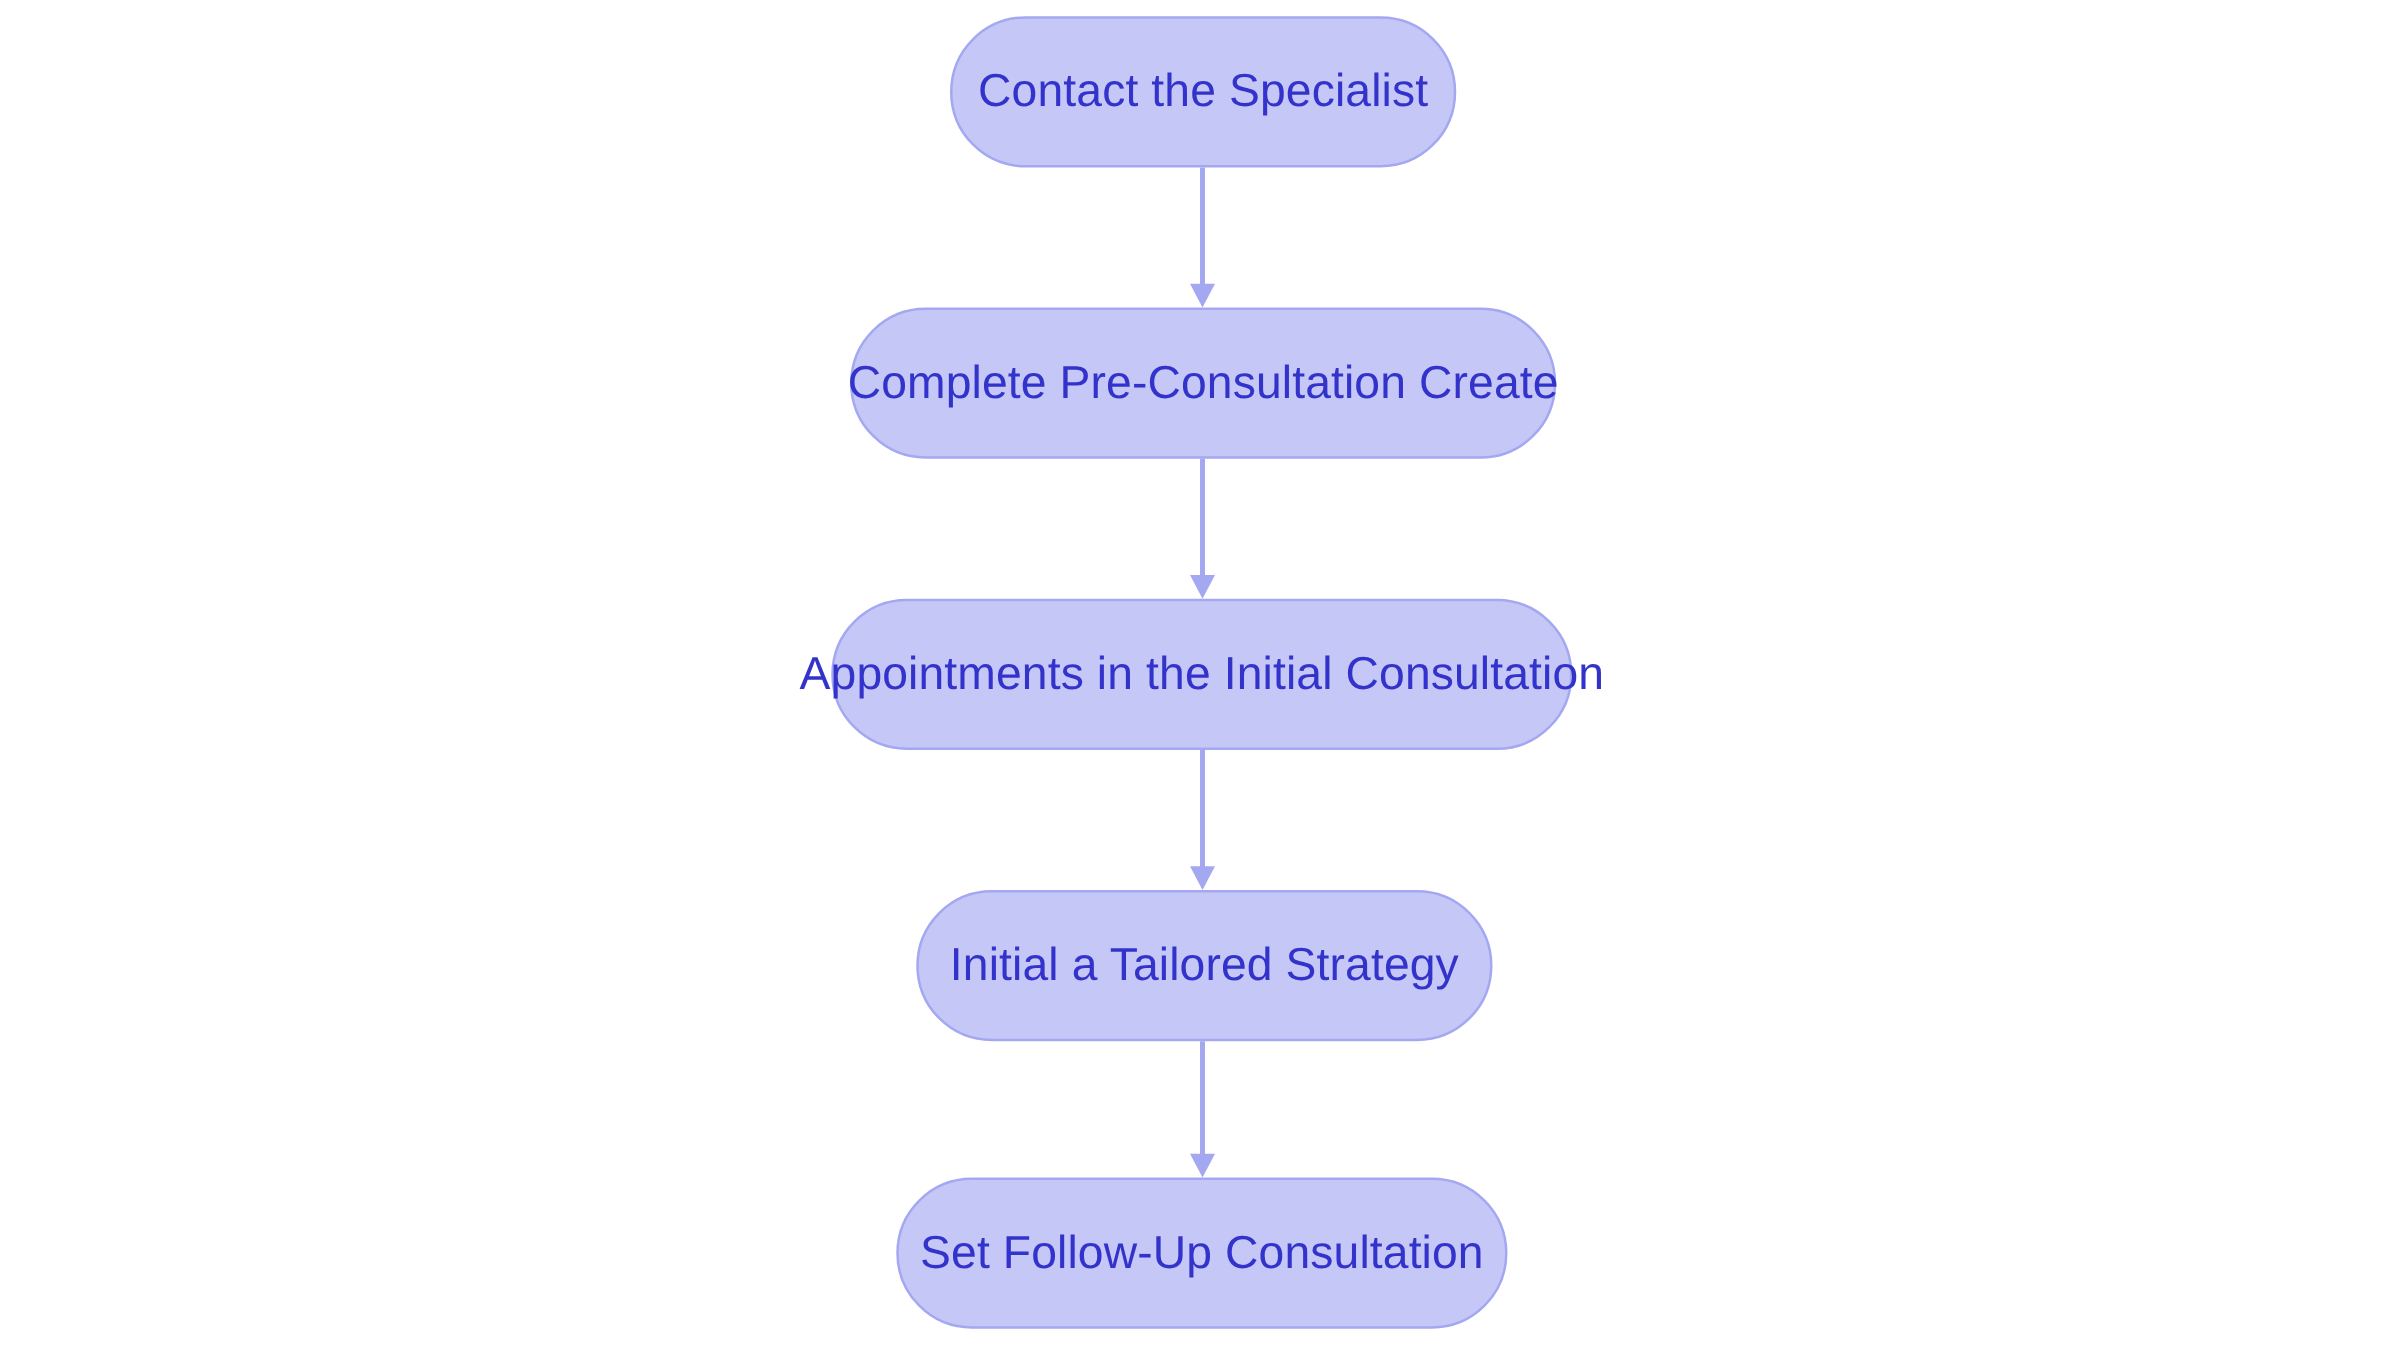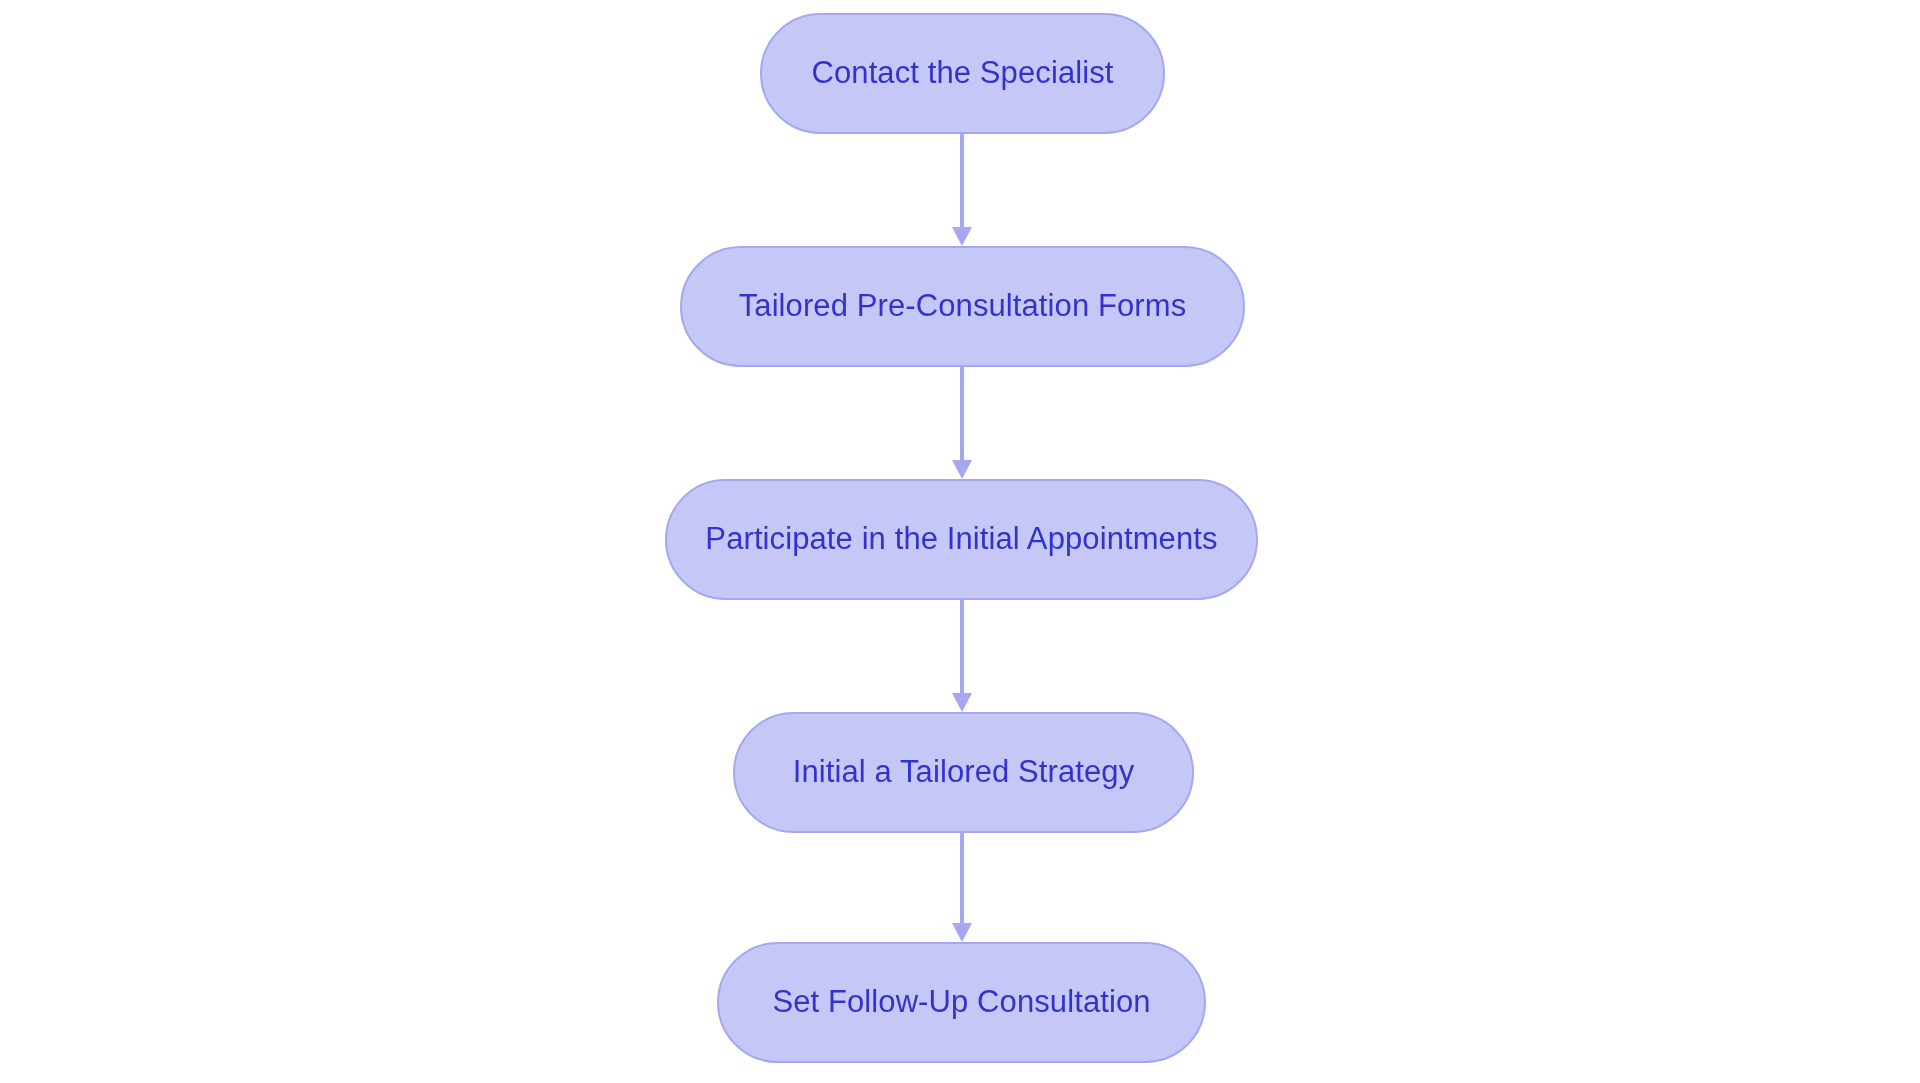--- a/index.html
+++ b/index.html
@@ -25,21 +25,21 @@
     position: absolute;
     box-sizing: border-box;
     display: flex;
     align-items: center;
     justify-content: center;
     background: #c5c8f7;
     border: 2px solid #a3a8f0;
     border-radius: 9999px;
     color: #3333cc;
     font-family: "Liberation Sans", sans-serif;
-    font-size: 31px;
+    font-size: 37px;
     font-weight: 400;
     letter-spacing: 0.1px;
     line-height: 1.1;
     white-space: nowrap;
     height: 121px;
     user-select: none;
   }
 
   .flow-node-label {
     display: block;
@@ -66,32 +66,32 @@
   </div>
 
   <div class="flow-connector" id="connector-1-2" style="top: 134px; left: 950px; height: 112px;">
     <svg width="24" height="112" viewBox="0 0 24 112" aria-hidden="true">
       <line x1="12" y1="0" x2="12" y2="94" stroke="#a3a8f0" stroke-width="4"></line>
       <polygon points="2,93 22,93 12,112" fill="#a3a8f0"></polygon>
     </svg>
   </div>
 
   <div class="flow-node" id="node-2" style="left: 680px; top: 246px; width: 565px;">
-    <span class="flow-node-label">Tailored Pre-Consultation Forms</span>
+    <span class="flow-node-label">Complete Pre-Consultation Create</span>
   </div>
 
   <div class="flow-connector" id="connector-2-3" style="top: 367px; left: 950px; height: 112px;">
     <svg width="24" height="112" viewBox="0 0 24 112" aria-hidden="true">
       <line x1="12" y1="0" x2="12" y2="94" stroke="#a3a8f0" stroke-width="4"></line>
       <polygon points="2,93 22,93 12,112" fill="#a3a8f0"></polygon>
     </svg>
   </div>
 
   <div class="flow-node" id="node-3" style="left: 665px; top: 479px; width: 593px;">
-    <span class="flow-node-label">Participate in the Initial Appointments</span>
+    <span class="flow-node-label">Appointments in the Initial Consultation</span>
   </div>
 
   <div class="flow-connector" id="connector-3-4" style="top: 600px; left: 950px; height: 112px;">
     <svg width="24" height="112" viewBox="0 0 24 112" aria-hidden="true">
       <line x1="12" y1="0" x2="12" y2="94" stroke="#a3a8f0" stroke-width="4"></line>
       <polygon points="2,93 22,93 12,112" fill="#a3a8f0"></polygon>
     </svg>
   </div>
 
   <div class="flow-node" id="node-4" style="left: 733px; top: 712px; width: 461px;">

